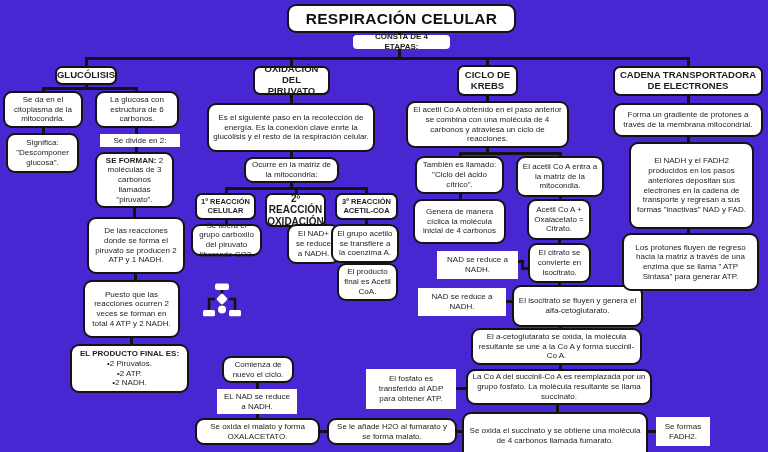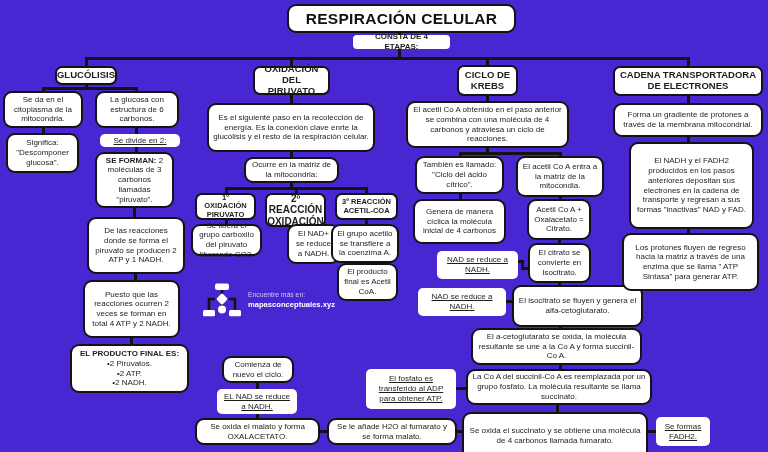--- a/index.html
+++ b/index.html
@@ -3,21 +3,21 @@
 <meta charset="utf-8">
 <style>
   html,body{margin:0;padding:0;}
   body{width:768px;height:452px;position:relative;overflow:hidden;
        background:#4827D2;font-family:"Liberation Sans",sans-serif;}
   .box,.soft,.hdr,.pill{position:absolute;background:#fff;color:#1d1d1d;
        display:flex;align-items:center;justify-content:center;text-align:center;
        box-sizing:border-box;padding:2px 4px;z-index:2;font-size:8px;line-height:1.22;}
   .box{border:2px solid #131313;border-radius:9px;}
   .hdr{border:2px solid #131313;border-radius:7px;font-weight:bold;font-size:9.5px;line-height:1.15;}
-  .soft{border:none;border-radius:5px;text-decoration:underline;}
+  .soft{border:none;border-radius:0;}
   .pill{border:none;border-radius:4px;font-weight:bold;}
   .lv,.lh{position:absolute;background:#131313;z-index:1;}
   .lv{width:2.5px;}
   .lh{height:2.5px;}
   .title{position:absolute;background:#fff;border:2.5px solid #131313;border-radius:9px;
        display:flex;align-items:center;justify-content:center;font-weight:bold;
        font-size:15.5px;color:#111;z-index:2;letter-spacing:.3px;}
   .b{font-weight:bold;}
   .logo{position:absolute;display:flex;align-items:center;gap:6px;z-index:2;}
   .logo-txt{display:flex;flex-direction:column;line-height:1.25;}
@@ -105,41 +105,37 @@
     <span class="b">EL PRODUCTO FINAL ES:</span>
     <span>•2 Piruvatos.</span>
     <span>•2 ATP.</span>
     <span>•2 NADH.</span>
   </div>
 </div>
 
 <div class="hdr" style="left:253px;top:66px;width:77px;height:29px">OXIDACIÓN DEL PIRUVATO</div>
 <div class="box" style="left:207px;top:103px;width:168px;height:49px">Es el siguiente paso en la recolección de energía. Es la conexión clave enrte la glucólisis y el resto de la respiración celular.</div>
 <div class="box" style="left:244px;top:157px;width:95px;height:26px">Ocurre en la matriz de la mitocondria:</div>
-<div class="hdr" style="left:195px;top:193px;width:61px;height:27px;font-size:7.5px">1º OXIDACIÓN PIRUVATO</div>
+<div class="hdr" style="left:195px;top:193px;width:61px;height:27px;font-size:7.5px">1º REACCIÓN CELULAR</div>
 <div class="hdr" style="left:265px;top:193px;width:61px;height:34px;font-size:10px">2º REACCIÓN OXIDACIÓN</div>
 <div class="hdr" style="left:335px;top:193px;width:63px;height:27px;font-size:7.5px">3º REACCIÓN ACETIL-COA</div>
 <div class="box" style="left:191px;top:224px;width:71px;height:32px">Se libera el grupo carboxilo del piruvato liberando CO2.</div>
 <div class="box" style="left:287px;top:224px;width:53px;height:40px">El NAD+ se reduce a NADH.</div>
 <div class="box" style="left:331px;top:224px;width:68px;height:39px">El grupo acetilo se transfiere a la coenzima A.</div>
 <div class="box" style="left:337px;top:263px;width:61px;height:38px">El producto final es Acetil CoA.</div>
 
 <div class="logo" style="left:202px;top:283px">
   <svg width="40" height="34" viewBox="0 0 40 34">
     <path d="M20 5 V13 M20 19 V24 M13 16 H7 V29 M27 16 H33 V29" stroke="#131313" stroke-width="2.6" fill="none"></path>
     <rect x="13" y="0.5" width="14" height="6.5" rx="2" fill="#ffffff"></rect>
     <rect x="15.8" y="11.8" width="8.4" height="8.4" rx="1.5" fill="#ffffff" transform="rotate(45 20 16)"></rect>
     <circle cx="20" cy="26.5" r="4" fill="#ffffff"></circle>
     <rect x="1" y="27" width="12" height="6.2" rx="1.5" fill="#ffffff"></rect>
     <rect x="27" y="27" width="12" height="6.2" rx="1.5" fill="#ffffff"></rect>
   </svg>
-  <div class="logo-txt">
-    <span class="logo-line1">Encuentre más en:</span>
-    <span class="logo-line2">mapasconceptuales.xyz</span>
-  </div>
 </div>
 
 <div class="box" style="left:222px;top:356px;width:72px;height:27px">Comienza de nuevo el ciclo.</div>
 <div class="soft" style="left:217px;top:389px;width:80px;height:25px">EL NAD se reduce a NADH.</div>
 <div class="box" style="left:195px;top:418px;width:125px;height:27px">Se oxida el malato y forma OXALACETATO.</div>
 <div class="box" style="left:327px;top:418px;width:130px;height:27px">Se le añade H2O al fumarato y se forma malato.</div>
 
 <div class="hdr" style="left:457px;top:65px;width:61px;height:31px">CICLO DE KREBS</div>
 <div class="box" style="left:406px;top:101px;width:163px;height:47px">El acetil Co A obtenido en el paso anterior se combina con una molécula de 4 carbonos y atraviesa un ciclo de reacciones.</div>
 <div class="box" style="left:415px;top:156px;width:89px;height:38px">También es llamado: "Ciclo del ácido cítrico".</div>

